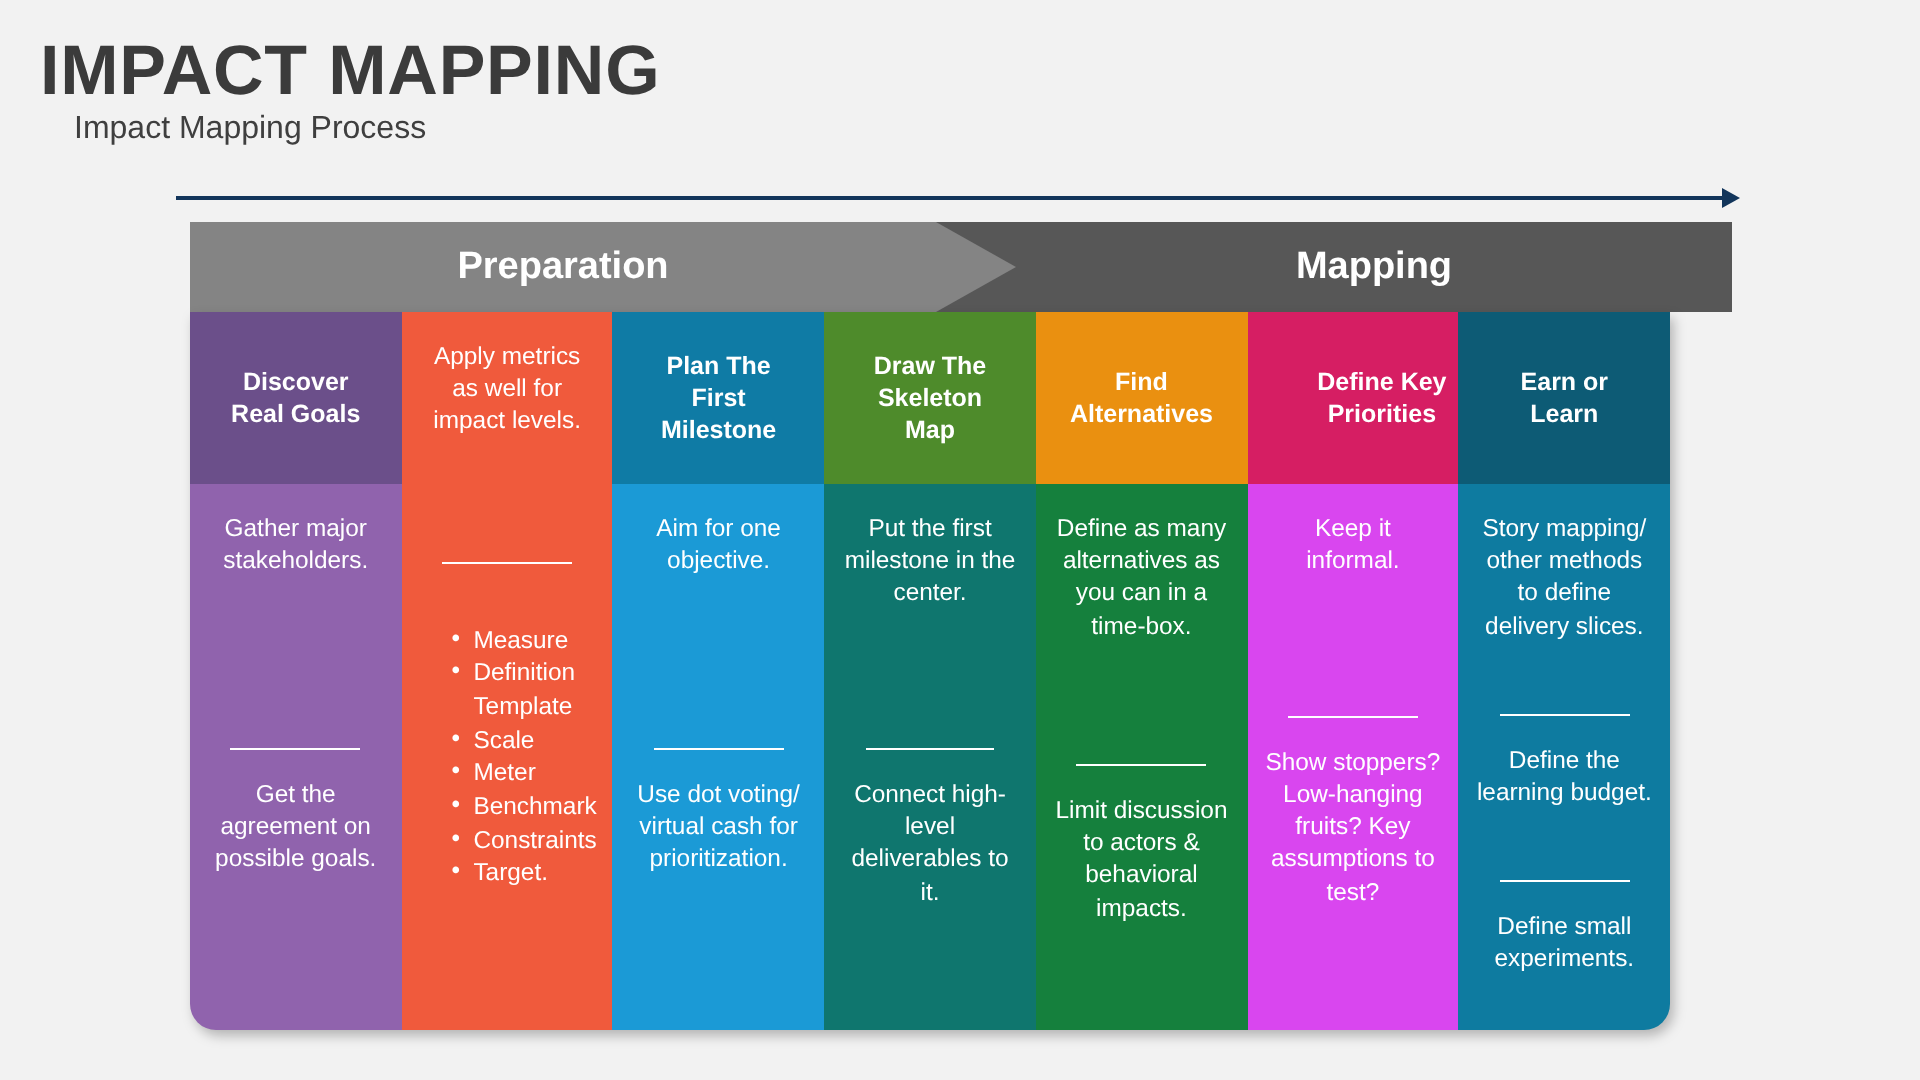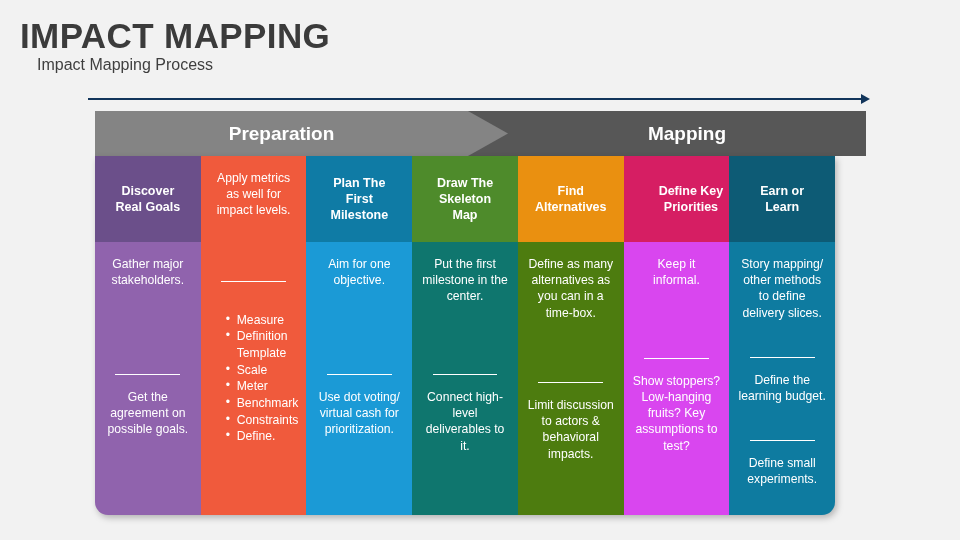--- a/index.html
+++ b/index.html
@@ -134,21 +134,21 @@
           <div class="seg">Apply metrics as well for impact levels.</div>
           <div class="spacer"></div>
           <div class="divider"></div>
           <ul class="bullets">
             <li>Measure</li>
             <li>Definition Template</li>
             <li>Scale</li>
             <li>Meter</li>
             <li>Benchmark</li>
             <li>Constraints</li>
-            <li>Define.</li>
+            <li>Target.</li>
           </ul>
           <div class="spacer"></div>
         </div>
       </div>
       <div class="col">
         <div class="col-head" style="background: rgb(15, 123, 165);">Plan The<br>First<br>Milestone</div>
         <div class="col-body" style="background: rgb(27, 154, 214);">
           <div class="seg">Aim for one objective.</div>
           <div class="spacer"></div>
           <div class="divider"></div>
@@ -161,21 +161,21 @@
         <div class="col-body" style="background: #0f766e;">
           <div class="seg">Put the first milestone in the center.</div>
           <div class="spacer"></div>
           <div class="divider"></div>
           <div class="seg">Connect high-level deliverables to it.</div>
           <div class="spacer"></div>
         </div>
       </div>
       <div class="col">
         <div class="col-head" style="background: rgb(234, 144, 16);">Find<br>Alternatives</div>
-        <div class="col-body" style="background: #4d7c0f; align-items: center;">
+        <div class="col-body" style="background: #15803d; align-items: center;">
           <div class="seg">Define as many alternatives as you can in a time-box.</div>
           <div class="spacer"></div>
           <div class="divider"></div>
           <div class="seg">Limit discussion to actors &amp; behavioral impacts.</div>
           <div class="spacer"></div>
         </div>
       </div>
       <div class="col">
         <div class="col-head" style="background: rgb(214, 30, 99); padding-left: 35px;">Define Key<br>Priorities</div>
         <div class="col-body" style="background: #d946ef;">

